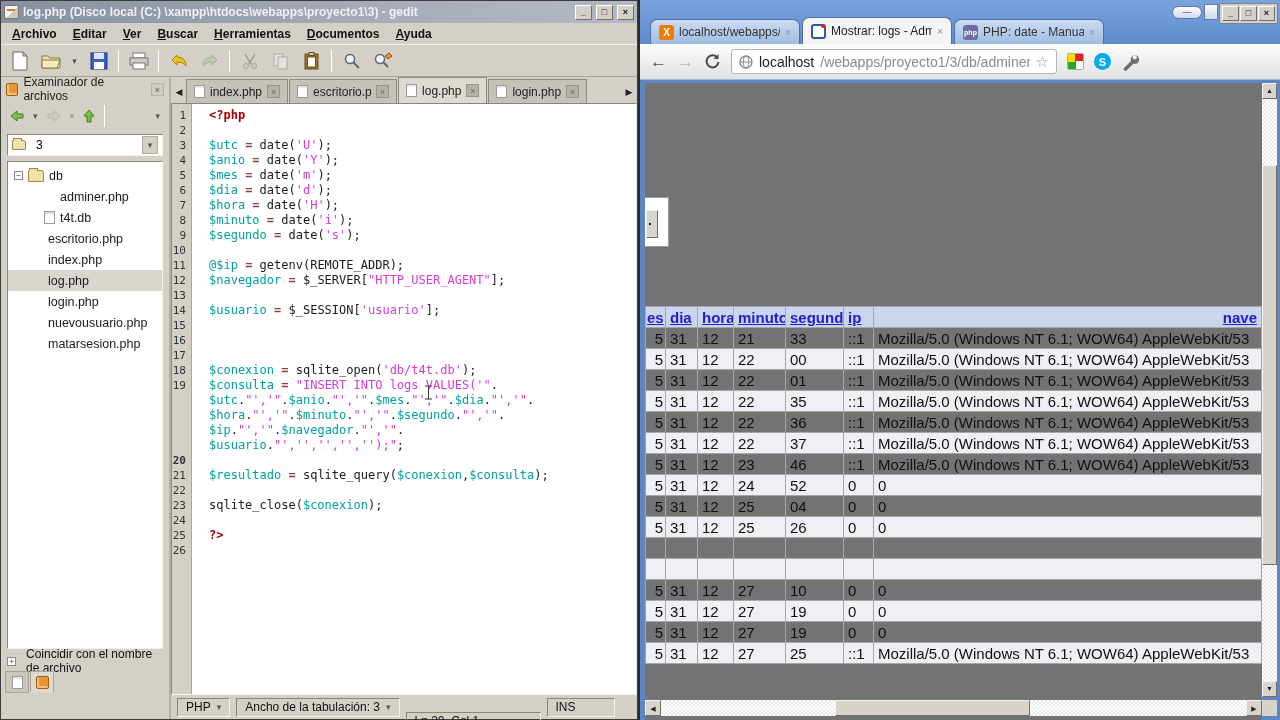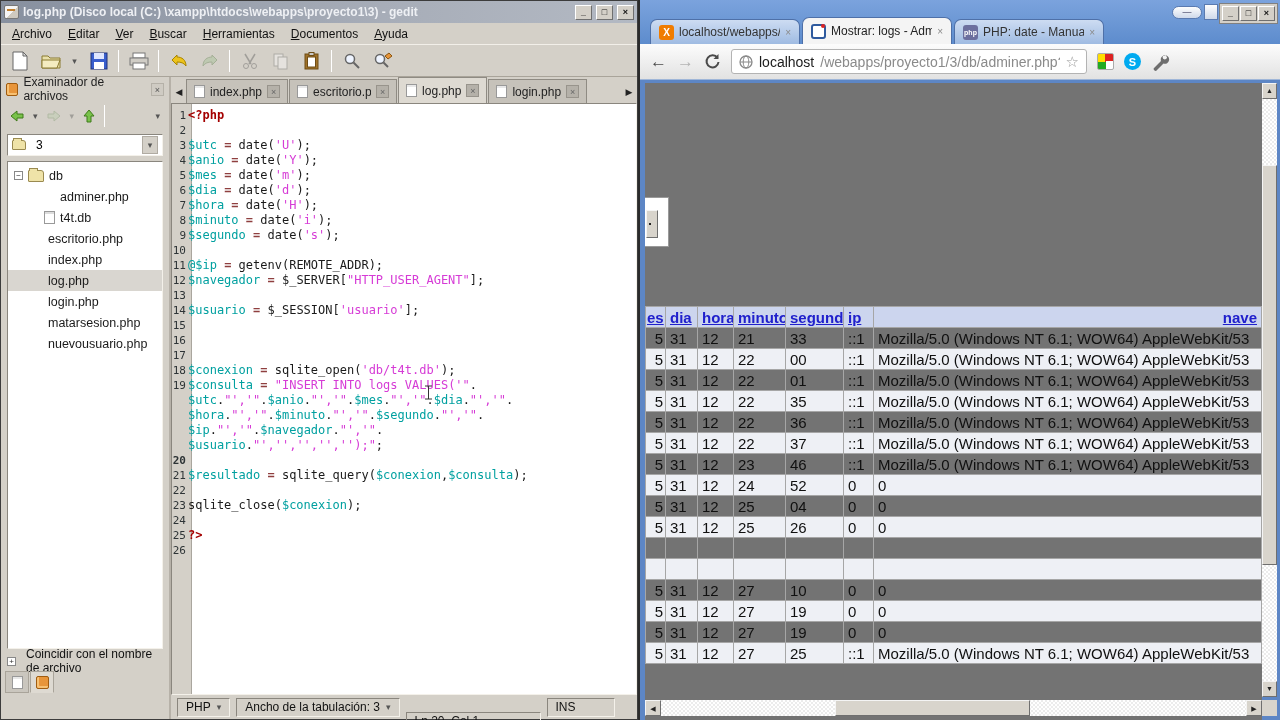--- a/index.html
+++ b/index.html
@@ -11,21 +11,21 @@
   .gedit{position:absolute;left:0;top:0;width:638px;height:720px;background:#d4d0c8;
     border:1px solid #3c3c3c;display:flex;flex-direction:column;}
   .g-titlebar{height:22px;background:linear-gradient(90deg,#87909f,#a7adb8 60%,#b3b9c3);
     display:flex;align-items:center;padding:0 3px;gap:4px;flex:0 0 auto;}
   .g-appicon{width:15px;height:14px;background:linear-gradient(135deg,#f5f5f5 55%,#cfcabf 55%);
     border:1px solid #777;border-radius:2px;position:relative;}
   .g-appicon::after{content:"";position:absolute;left:2px;top:3px;width:8px;height:2px;background:#c08030;}
   .g-title{flex:1;color:#eef0f4;font-size:12px;font-weight:bold;white-space:nowrap;overflow:hidden;}
   .wbtn{width:17px;height:15px;background:#d4d0c8;border:1px solid;border-color:#fff #6f6f6f #6f6f6f #fff;
     font-size:9px;line-height:12px;text-align:center;color:#111;font-weight:bold;}
-  .g-menubar{height:21px;display:flex;align-items:center;padding:0 4px;gap:2px;flex:0 0 auto;font-size:12px;color:#111;}
+  .g-menubar{height:21px;display:flex;align-items:center;padding:0 4px;gap:2px;flex:0 0 auto;font-size:12px;color:#111;font-weight:bold;}
   .menu-item{padding:2px 7px;display:inline-block;}
   .menu-item::first-letter{text-decoration:underline;}
   .g-toolbar{height:33px;display:flex;align-items:center;padding:0 4px;gap:2px;flex:0 0 auto;
     border-top:1px solid #f2efe9;border-bottom:1px solid #a9a49a;}
   .tbtn{width:29px;height:27px;display:flex;align-items:center;justify-content:center;background:transparent;border:1px solid transparent;}
   .tbtn.narrow{width:15px;}
   .tsep{width:1px;height:22px;background:#a9a49a;border-right:1px solid #fff;margin:0 3px;}
   .dis{opacity:.4;}
   .g-body{flex:1;display:flex;min-height:0;}
 
@@ -75,21 +75,21 @@
   .gtab-label{white-space:nowrap;overflow:hidden;}
   .gtab-close{width:13px;height:13px;font-size:9px;line-height:12px;text-align:center;color:#666;
     background:#b5b1a9;border:1px solid #98948c;flex:0 0 auto;}
   .g-editor{flex:1;position:relative;border:1px solid;border-color:#8a867e #f4f1ea #f4f1ea #8a867e;
     background:linear-gradient(90deg,#d4d0c8 0 19px,#aaa69e 19px 20px,#ffffff 20px);
     overflow:hidden;font-family:"DejaVu Sans Mono",monospace;font-size:12px;}
   .code-wrap{position:absolute;left:0;top:4px;right:0;}
   .code-line{display:flex;height:15px;line-height:15px;}
   .ln{width:15px;flex:0 0 auto;text-align:right;padding-right:1px;color:#2e3436;font-size:11px;}
   .ln.cur{font-weight:bold;}
-  .lt{white-space:pre;margin-left:1px;}
+  .lt{white-space:pre;margin-left:22px;}
   .c-t{color:var(--syntax-tag);font-weight:bold;}
   .c-v{color:var(--syntax-variable);}
   .c-s{color:var(--syntax-string);}
   .c-o{color:var(--syntax-operator);font-weight:bold;}
   .c-p{color:#1a1a1a;}
   .ibeam{position:absolute;left:252px;top:281px;width:9px;height:15px;}
   .g-status{height:24px;display:flex;align-items:center;gap:6px;padding:0 6px;font-size:12px;color:#111;flex:0 0 auto;}
   .st-box{height:19px;display:flex;align-items:center;gap:6px;padding:0 8px;
     border:1px solid;border-color:#8a867e #f4f1ea #f4f1ea #8a867e;}
   .st-pos{width:135px;margin-top:28px;}
@@ -112,21 +112,21 @@
   .bi-adminer::after{content:"";position:absolute;right:-1px;top:-2px;width:4px;height:4px;background:#d22;border-radius:50%;}
   .bi-php{background:#6c6f9e;color:#fff;font-size:7px;letter-spacing:0;}
   .b-winctl{position:absolute;top:3px;right:2px;display:flex;gap:1px;background:#d4d0c8;padding:2px;border:1px solid #808080;}
   .b-minpill{position:absolute;top:6px;right:78px;width:30px;height:13px;border-radius:7px;
     background:linear-gradient(#fdfdfd,#cfd9ea);border:1px solid #5a7ab0;color:#446;font-size:9px;line-height:10px;text-align:center;}
   .b-maxghost{position:absolute;top:4px;right:62px;width:14px;height:16px;background:linear-gradient(#fdfdfd,#cfd9ea);border:1px solid #5a7ab0;}
   .b-toolbar{height:36px;background:linear-gradient(#fcfcfc,#e2e2e2);border-bottom:1px solid #9fb6d8;
     display:flex;align-items:center;padding:0 10px;gap:10px;}
   .navarrow{font-size:17px;font-weight:bold;color:#4a4a4a;line-height:1;}
   .navarrow.fwd{color:#b3b3b3;}
-  .urlbar{width:356px;height:25px;background:#fff;border:1px solid #b3b3b3;border-radius:3px;
+  .urlbar{width:326px;height:25px;background:#fff;border:1px solid #b3b3b3;border-radius:3px;
     display:flex;align-items:center;gap:6px;padding:0 7px;font-size:14px;overflow:hidden;}
   .url-host{color:#1b1b1b;}
   .url-path{color:#8a8a8a;white-space:nowrap;overflow:hidden;flex:1;}
   .url-star{color:#9a9a9a;font-size:15px;flex:0 0 auto;}
   .ext-avg{width:17px;height:17px;border:1px solid #aaa;border-radius:2px;background:
     conic-gradient(#d22 0 25%,#fff 0 50%,#2a2 0 75%,#fd0 0);}
   .ext-skype{width:17px;height:17px;border-radius:50%;background:#00aaf0;color:#fff;font-size:11px;font-weight:bold;
     display:flex;align-items:center;justify-content:center;}
   .b-frame{position:absolute;left:0;top:80px;right:0;bottom:0;background:#5d86c5;}
   .b-content{position:absolute;left:5px;top:3px;width:617px;height:675px;background:#737373;overflow:hidden;}
@@ -331,25 +331,25 @@
             <div class="tree-row sel">
               <span class="spacer3"></span>
               <span>log.php</span>
             </div>
             <div class="tree-row">
               <span class="spacer3"></span>
               <span>login.php</span>
             </div>
             <div class="tree-row">
               <span class="spacer3"></span>
-              <span>matarsesion.php</span>
+              <span>nuevousuario.php</span>
             </div>
             <div class="tree-row">
               <span class="spacer3"></span>
-              <span>nuevousuario.php</span>
+              <span>matarsesion.php</span>
             </div>
           </div>
         <div class="s-expander">
           <span class="exp-box">+</span>
           <span>Coincidir con el nombre de archivo</span>
         </div>
         <div class="s-minitabs">
           <span class="mtab">
               <span class="doc-ico"></span>
             </span>

